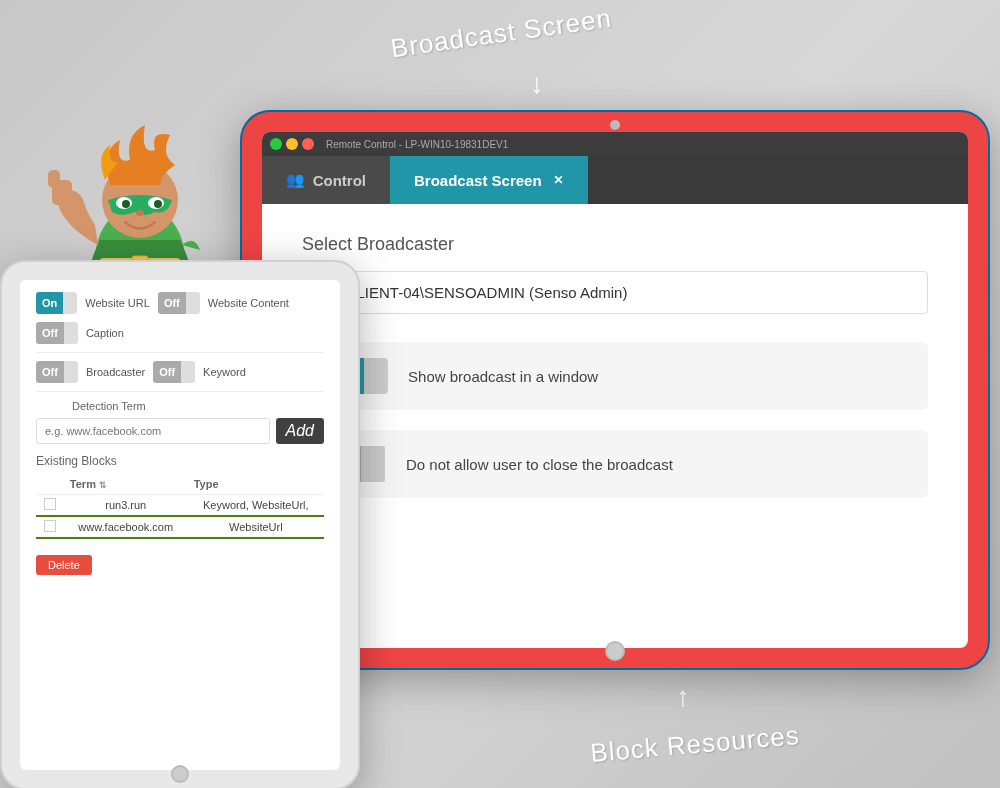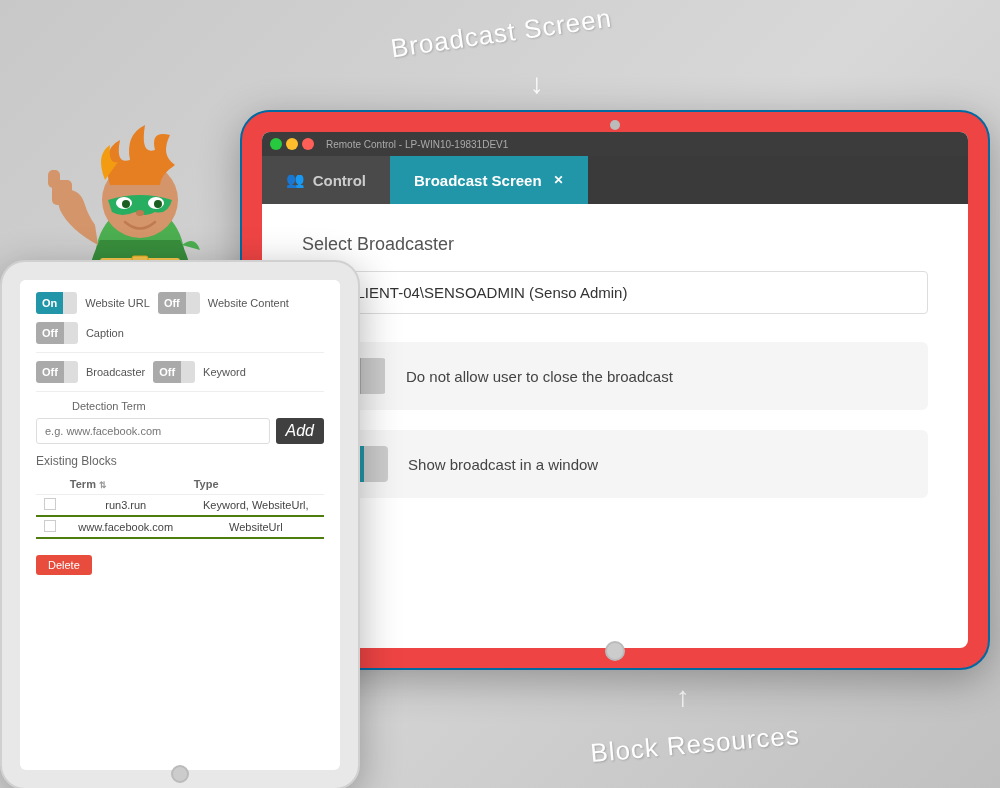--- a/index.html
+++ b/index.html
@@ -532,32 +532,32 @@
         <span class="tab-close">✕</span>
       </div>
     </div>
 
     <div class="broadcast-content">
       <div class="section-title">Select Broadcaster</div>
       <div class="broadcaster-input">QA-CLIENT-04\SENSOADMIN (Senso Admin)</div>
 
       <div class="toggle-row">
         <div class="toggle-btn">
+          <div class="toggle-on-active">On</div>
+          <div class="toggle-slider"></div>
+        </div>
+        <span class="toggle-label">Show broadcast in a window</span>
+      </div>
+
+      <div class="toggle-row">
+        <div class="toggle-btn">
           <div class="toggle-off-active">Off</div>
           <div class="toggle-slider"></div>
         </div>
         <span class="toggle-label">Do not allow user to close the broadcast</span>
-      </div>
-
-      <div class="toggle-row">
-        <div class="toggle-btn">
-          <div class="toggle-on-active">On</div>
-          <div class="toggle-slider"></div>
-        </div>
-        <span class="toggle-label">Show broadcast in a window</span>
       </div>
     </div>
 
   </div>
   <div class="tablet-home-btn-right"></div>
 </div>
 
 <div class="tablet-left">
   <div class="tablet-left-inner">
 

